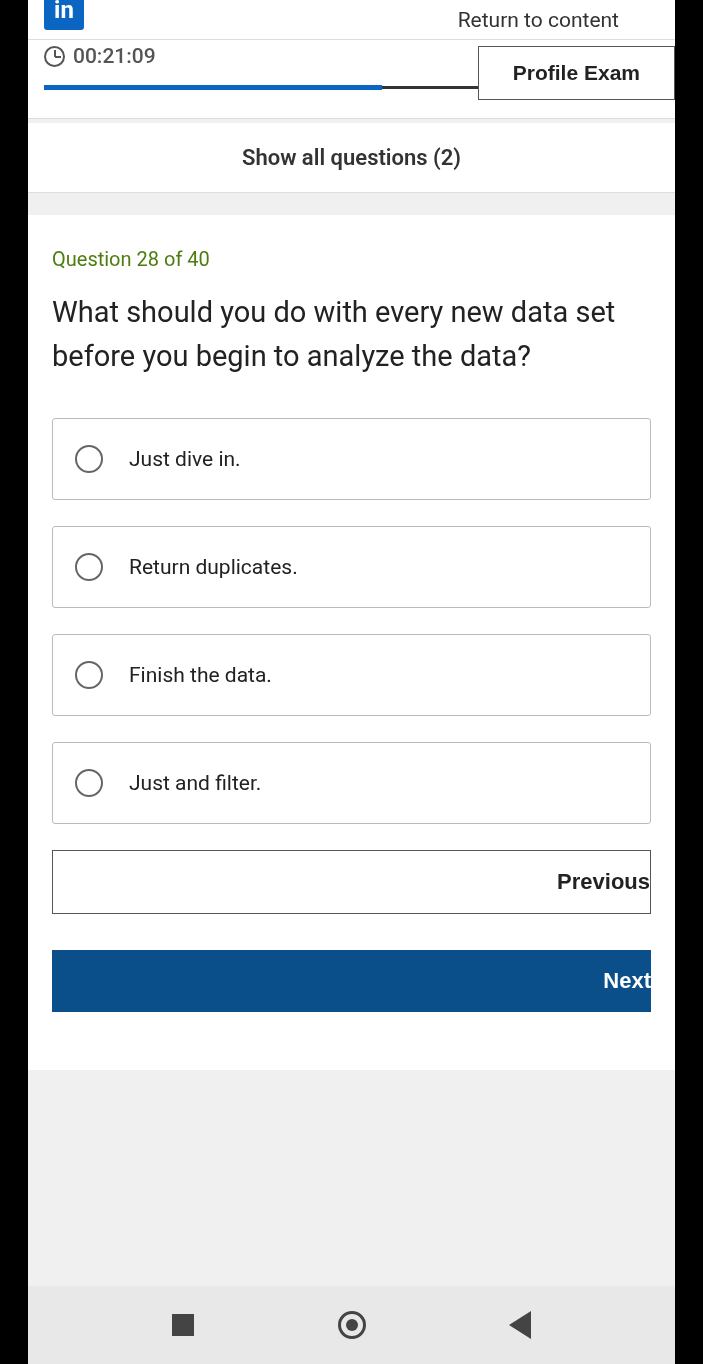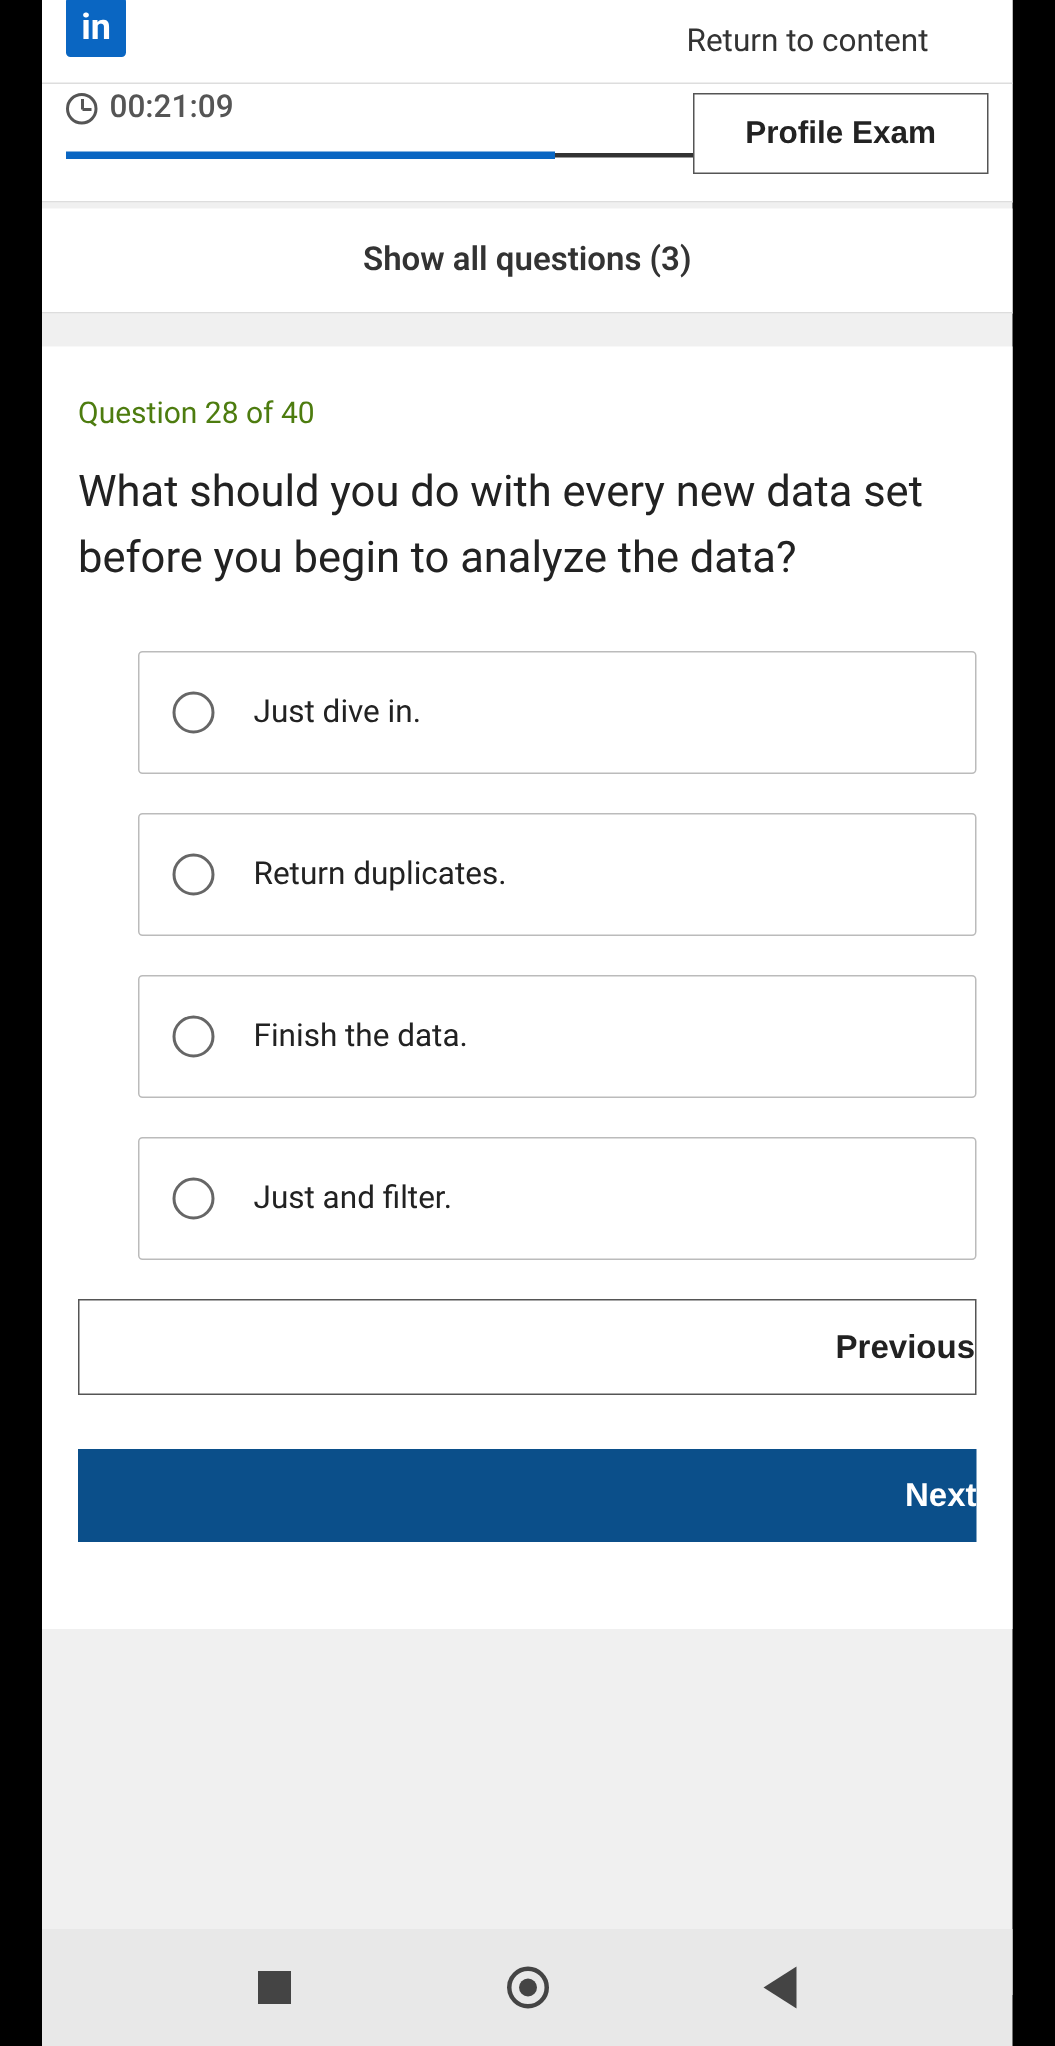--- a/index.html
+++ b/index.html
@@ -15,21 +15,21 @@
     position: absolute;
     left: 28px;
     top: 0;
     width: 647px;
     height: 1330px;
     background: #f0f0f0;
     display: flex;
     flex-direction: column;
   }
   .topbar {
-    height: 56px;
+    height: 40px;
     background: #fff;
     display: flex;
     align-items: center;
     padding: 0 16px;
     border-bottom: 1px solid #ddd;
   }
   .logo {
     width: 40px;
     height: 40px;
     background: #0a66c2;
@@ -47,21 +47,21 @@
     margin-right: 40px;
     font-size: 21px;
     font-weight: 400;
     color: #333;
     text-align: center;
   }
   .timer-row {
     background: #fff;
     display: flex;
     align-items: flex-start;
-    padding: 4px 16px 18px 16px;
+    padding: 4px 0 18px 16px;
     border-bottom: 1px solid #ddd;
   }
   .timer-left {
     flex: 1;
     display: flex;
     flex-direction: column;
     gap: 18px;
   }
   .timer-text {
     display: flex;
@@ -143,21 +143,20 @@
     font-weight: 400;
   }
   .option {
     border: 1px solid #bbb;
     border-radius: 3px;
     padding: 26px 22px;
     display: flex;
     align-items: center;
     gap: 26px;
     margin-bottom: 26px;
-    margin-left: 40px;
   }
   .radio {
     width: 28px;
     height: 28px;
     border: 2.5px solid #666;
     border-radius: 50%;
     flex-shrink: 0;
   }
   .option-label {
     font-size: 21px;
@@ -236,21 +235,21 @@
         <span class="clock-icon"></span>
         <span>00:21:09</span>
       </div>
       <div class="progress-track">
         <div class="progress-fill"></div>
       </div>
     </div>
     <button class="finish-btn">Profile Exam</button>
   </div>
 
-  <div class="show-all">Show all questions (3)</div>
+  <div class="show-all">Show all questions (2)</div>
 
   <div class="content">
     <div class="question-count">Question 28 of 40</div>
     <div class="question-text">What should you do with every new data set before you begin to analyze the data?</div>
 
     <div class="option">
       <div class="radio"></div>
       <div class="option-label">Just dive in.</div>
     </div>
     <div class="option">

